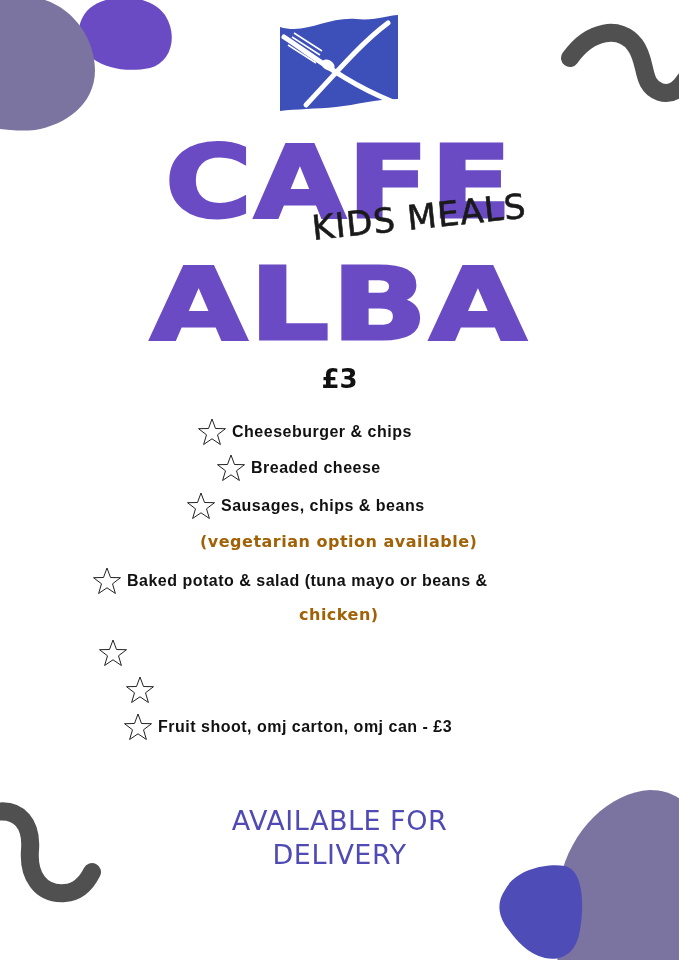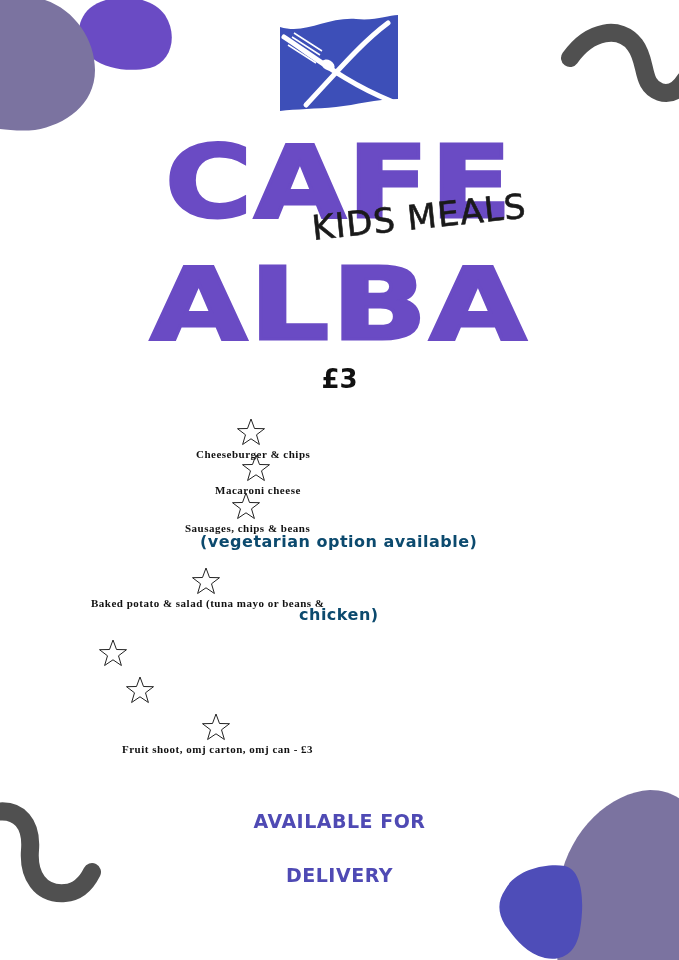--- a/index.html
+++ b/index.html
@@ -4,24 +4,24 @@
   <style>
     html, body { margin:0; padding:0; }
     body { width:679px; height:960px; background:#ffffff; position:relative; overflow:hidden; font-family:"DejaVu Sans", sans-serif; }
     .abs { position:absolute; }
     .deco { position:absolute; left:0; top:0; }
     .title-line { position:absolute; left:0; width:679px; text-align:center; font-family:"DejaVu Sans", sans-serif; font-weight:900; color:#6a4bc4; letter-spacing:2px; }
     .cafe { top:128px; font-size:100px; line-height:110px; transform:scaleX(1.18); transform-origin:center; -webkit-text-stroke:3px #6a4bc4; }
     .alba { top:250px; font-size:100px; line-height:110px; transform:scaleX(1.25); transform-origin:center; -webkit-text-stroke:3px #6a4bc4; }
     .kids { position:absolute; left:312px; top:208px; font-family:"DejaVu Sans", sans-serif; font-size:34px; color:#1a1a1a; transform:rotate(-6deg); transform-origin:left center; letter-spacing:1px; font-weight:400; -webkit-text-stroke:0.6px #1a1a1a; }
     .price { position:absolute; left:0; width:679px; top:364px; text-align:center; font-size:26px; font-weight:900; color:#111; }
-    .item { position:absolute; display:flex; align-items:center; font-family:Liberation Serif, serif; font-weight:bold; font-size:11px; color:#111; letter-spacing:0.5px; white-space:nowrap;flex-direction:column; }
+    .item { position:absolute; display:flex; align-items:center; font-family:Liberation Sans, sans-serif; font-weight:bold; font-size:16px; color:#111; letter-spacing:0.5px; white-space:nowrap; }
     .item svg { width:32px; height:32px; margin-right:4px; flex:none; }
-    .sub { position:absolute; font-weight:bold; font-size:16px; color:#0c4a6e; letter-spacing:0.5px; white-space:nowrap; }
-    .delivery { position:absolute; left:0; width:679px; text-align:center; color:#4f4ab4; font-weight:700; font-size:19px; line-height:34px; letter-spacing:0.5px; }
+    .sub { position:absolute; font-weight:bold; font-size:16px; color:#a16207; letter-spacing:0.5px; white-space:nowrap; }
+    .delivery { position:absolute; left:0; width:679px; text-align:center; color:#4f4ab4; font-weight:400; font-size:27px; line-height:34px; letter-spacing:0.5px; }
   </style>
 </head>
 <body>
 
 <svg class="deco" width="679" height="960" viewBox="0 0 679 960">
 
   <path d="M90,8 C110,-8 150,-6 165,15 C178,35 172,62 150,68 C130,72 108,70 92,58 C76,46 74,22 90,8 Z" fill="#6a4bc4"></path>
 
   <path d="M-10,0 L45,0 C75,10 95,40 95,70 C95,105 65,125 35,130 C15,132 -5,128 -10,128 Z" fill="#7b73a0"></path>
 
@@ -51,21 +51,21 @@
 <div class="item" style="left:196px; top:416px;">
   <svg viewBox="0 0 32 32">
       <path d="M16,3 L19.5,12.5 L29.5,12.7 L21.5,18.8 L24.4,28.5 L16,22.8 L7.6,28.5 L10.5,18.8 L2.5,12.7 L12.5,12.5 Z" fill="none" stroke="#222" stroke-width="1"></path>
     </svg>
   <span>Cheeseburger &amp; chips</span>
 </div>
 <div class="item" style="left:215px; top:452px;">
   <svg viewBox="0 0 32 32">
       <path d="M16,3 L19.5,12.5 L29.5,12.7 L21.5,18.8 L24.4,28.5 L16,22.8 L7.6,28.5 L10.5,18.8 L2.5,12.7 L12.5,12.5 Z" fill="none" stroke="#222" stroke-width="1"></path>
     </svg>
-  <span>Macaroni cheese</span>
+  <span>Breaded cheese</span>
 </div>
 <div class="item" style="left:185px; top:490px;">
   <svg viewBox="0 0 32 32">
       <path d="M16,3 L19.5,12.5 L29.5,12.7 L21.5,18.8 L24.4,28.5 L16,22.8 L7.6,28.5 L10.5,18.8 L2.5,12.7 L12.5,12.5 Z" fill="none" stroke="#222" stroke-width="1"></path>
     </svg>
   <span>Sausages, chips &amp; beans</span>
 </div>
 <div class="sub" style="left:200px; top:532px;">(vegetarian option available)</div>
 <div class="item" style="left:91px; top:565px;">
   <svg viewBox="0 0 32 32">
@@ -85,13 +85,13 @@
     </svg>
 </div>
 <div class="item" style="left:122px; top:711px;">
   <svg viewBox="0 0 32 32">
       <path d="M16,3 L19.5,12.5 L29.5,12.7 L21.5,18.8 L24.4,28.5 L16,22.8 L7.6,28.5 L10.5,18.8 L2.5,12.7 L12.5,12.5 Z" fill="none" stroke="#222" stroke-width="1"></path>
     </svg>
   <span>Fruit shoot, omj carton, omj can - £3</span>
 </div>
 
 <div class="delivery" style="top:804px;">AVAILABLE FOR</div>
-<div class="delivery" style="top:838px;margin-top:20px;">DELIVERY</div>
+<div class="delivery" style="top:838px;">DELIVERY</div>
 
 </body></html>

